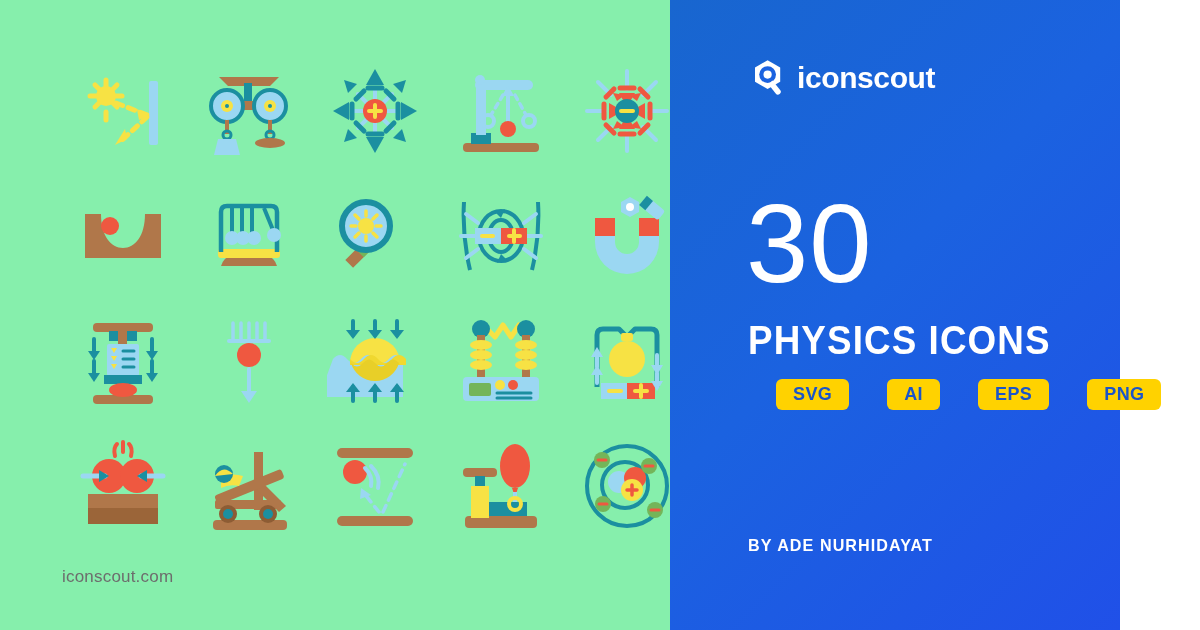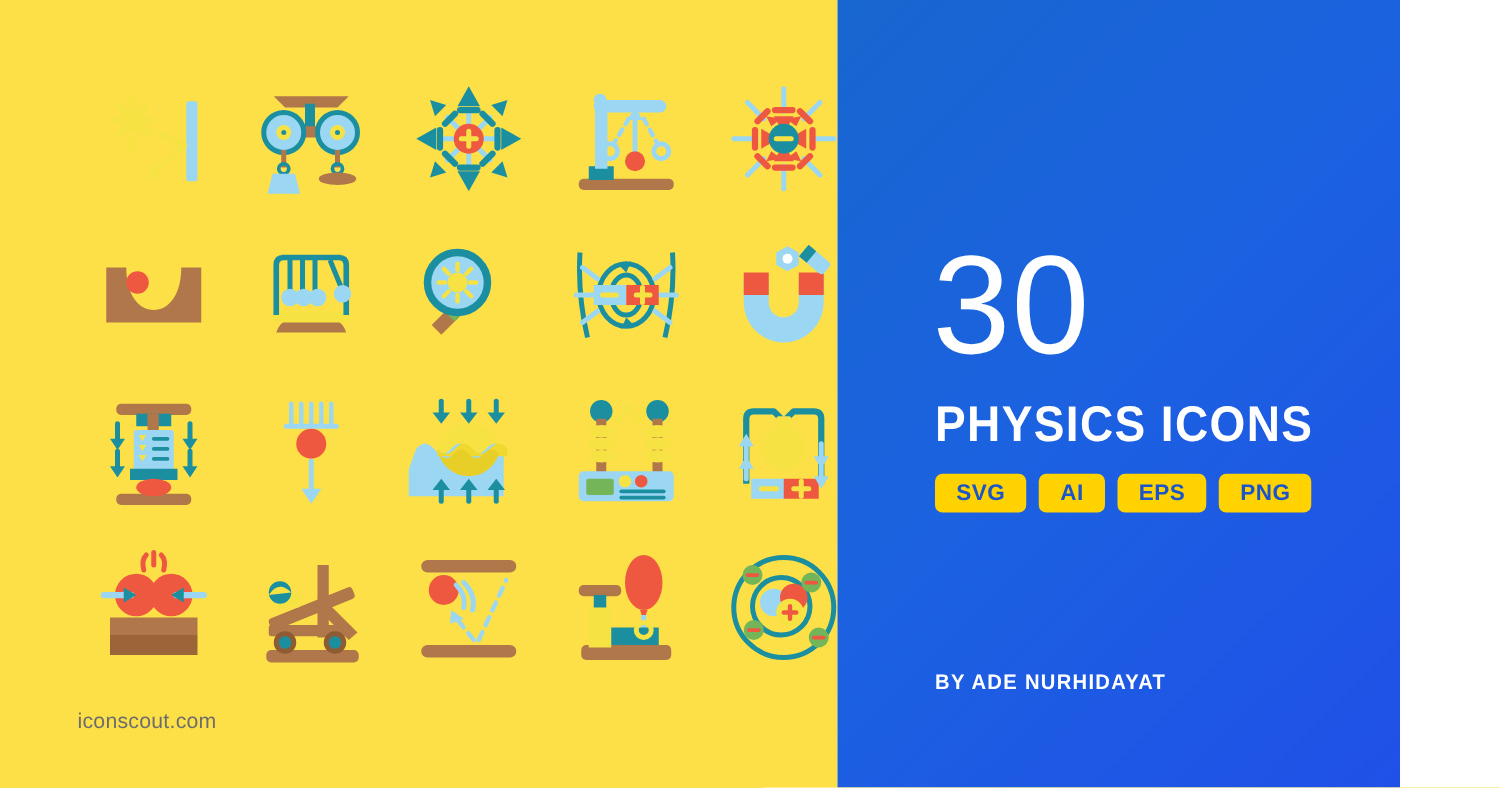--- a/index.html
+++ b/index.html
@@ -9,21 +9,21 @@
     width: 1200px; height: 630px;
     font-family: "Liberation Sans", sans-serif;
     background: #ffffff;
     overflow: hidden;
   }
   .page { position: relative; width: 1200px; height: 630px; display: flex; }
 
   
   .left-pane {
     width: 670px; height: 630px;
-    background: #fde047;
+    background: #86efac;
     position: relative;
   }
   .grid {
     position: absolute;
     left: 60px; top: 48px;
     width: 630px; height: 500px;
     display: grid;
     grid-template-columns: repeat(5, 126px);
     grid-template-rows: repeat(4, 125px);
   }
@@ -89,20 +89,21 @@
     background: #ffd200;
     color: #1b55c9;
     font-size: 18px;
     font-weight: bold;
     letter-spacing: .4px;
     border-radius: 6px;
     padding: 6px 17px 7px 17px;
     line-height: 1;
     display: flex; align-items: center; justify-content: center;
     min-width: 46px;
+    margin-left: 28px;
   }
 
   .author {
     position: absolute;
     left: 78px; top: 536px;
     font-size: 17px;
     font-weight: bold;
     letter-spacing: 1.1px;
     color: #ffffff;
     transform: scaleX(0.95);
@@ -589,20 +590,29 @@
         </svg>
       </div>
 
     </div>
 
     <div class="site-url">iconscout.com</div>
   </div>
 
   <div class="right-pane">
 
+    <div class="brand-row">
+      <svg class="brand-logo" viewBox="0 0 40 40">
+        <path d="M19.6 2.2 L32.2 9.4 v14.4 L19.6 31 L7 23.8 V9.4 Z" fill="#ffffff"></path>
+        <circle cx="19.6" cy="16.6" r="8.4" fill="#1b62e0"></circle>
+        <circle cx="19.6" cy="16.6" r="4.1" fill="#ffffff"></circle>
+        <path d="M24.5 22.5 l7.6 9.5 a2.8 2.8 0 0 1 -4.4 3.5 l-7.3 -9.2 z" fill="#ffffff"></path>
+      </svg>
+      <div class="brand-name">iconscout</div>
+    </div>
 
     <div class="headline-count">30</div>
     <div class="headline-title">PHYSICS ICONS</div>
 
     <div class="formats">
       <div class="format-badge">SVG</div>
       <div class="format-badge">AI</div>
       <div class="format-badge">EPS</div>
       <div class="format-badge">PNG</div>
     </div>

